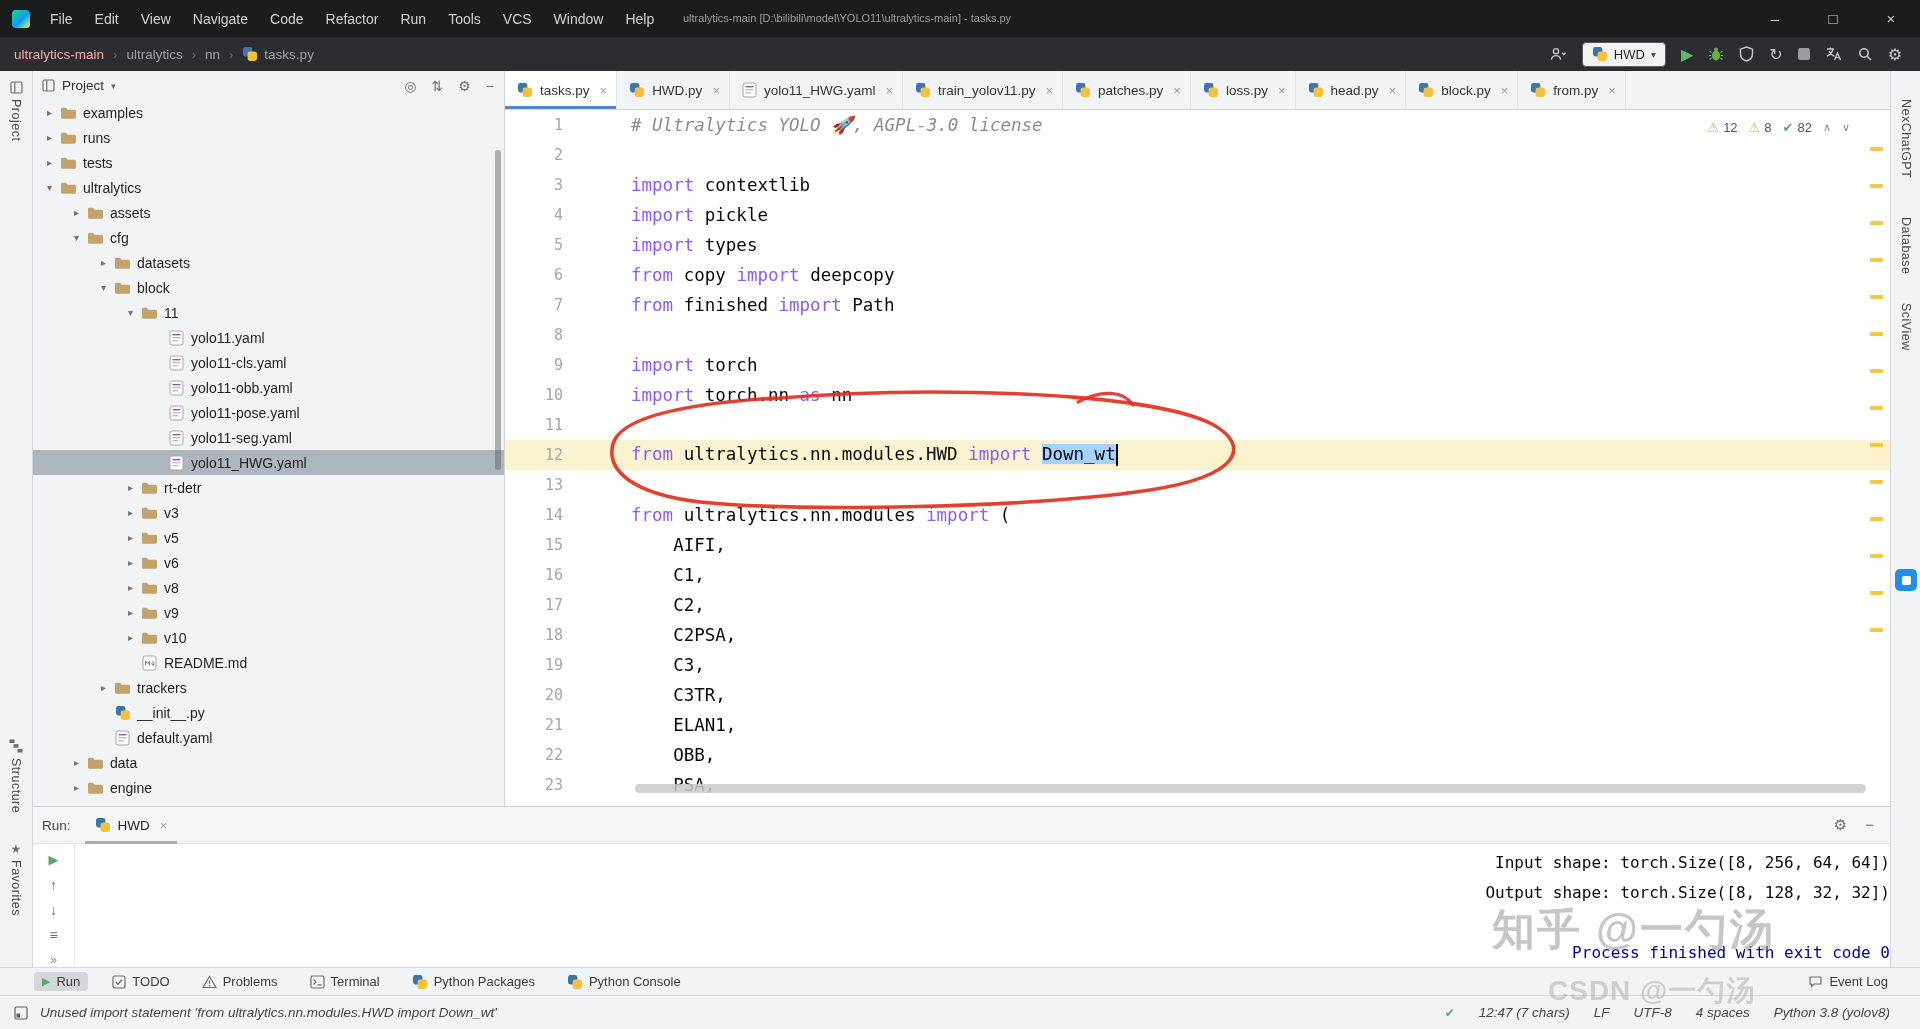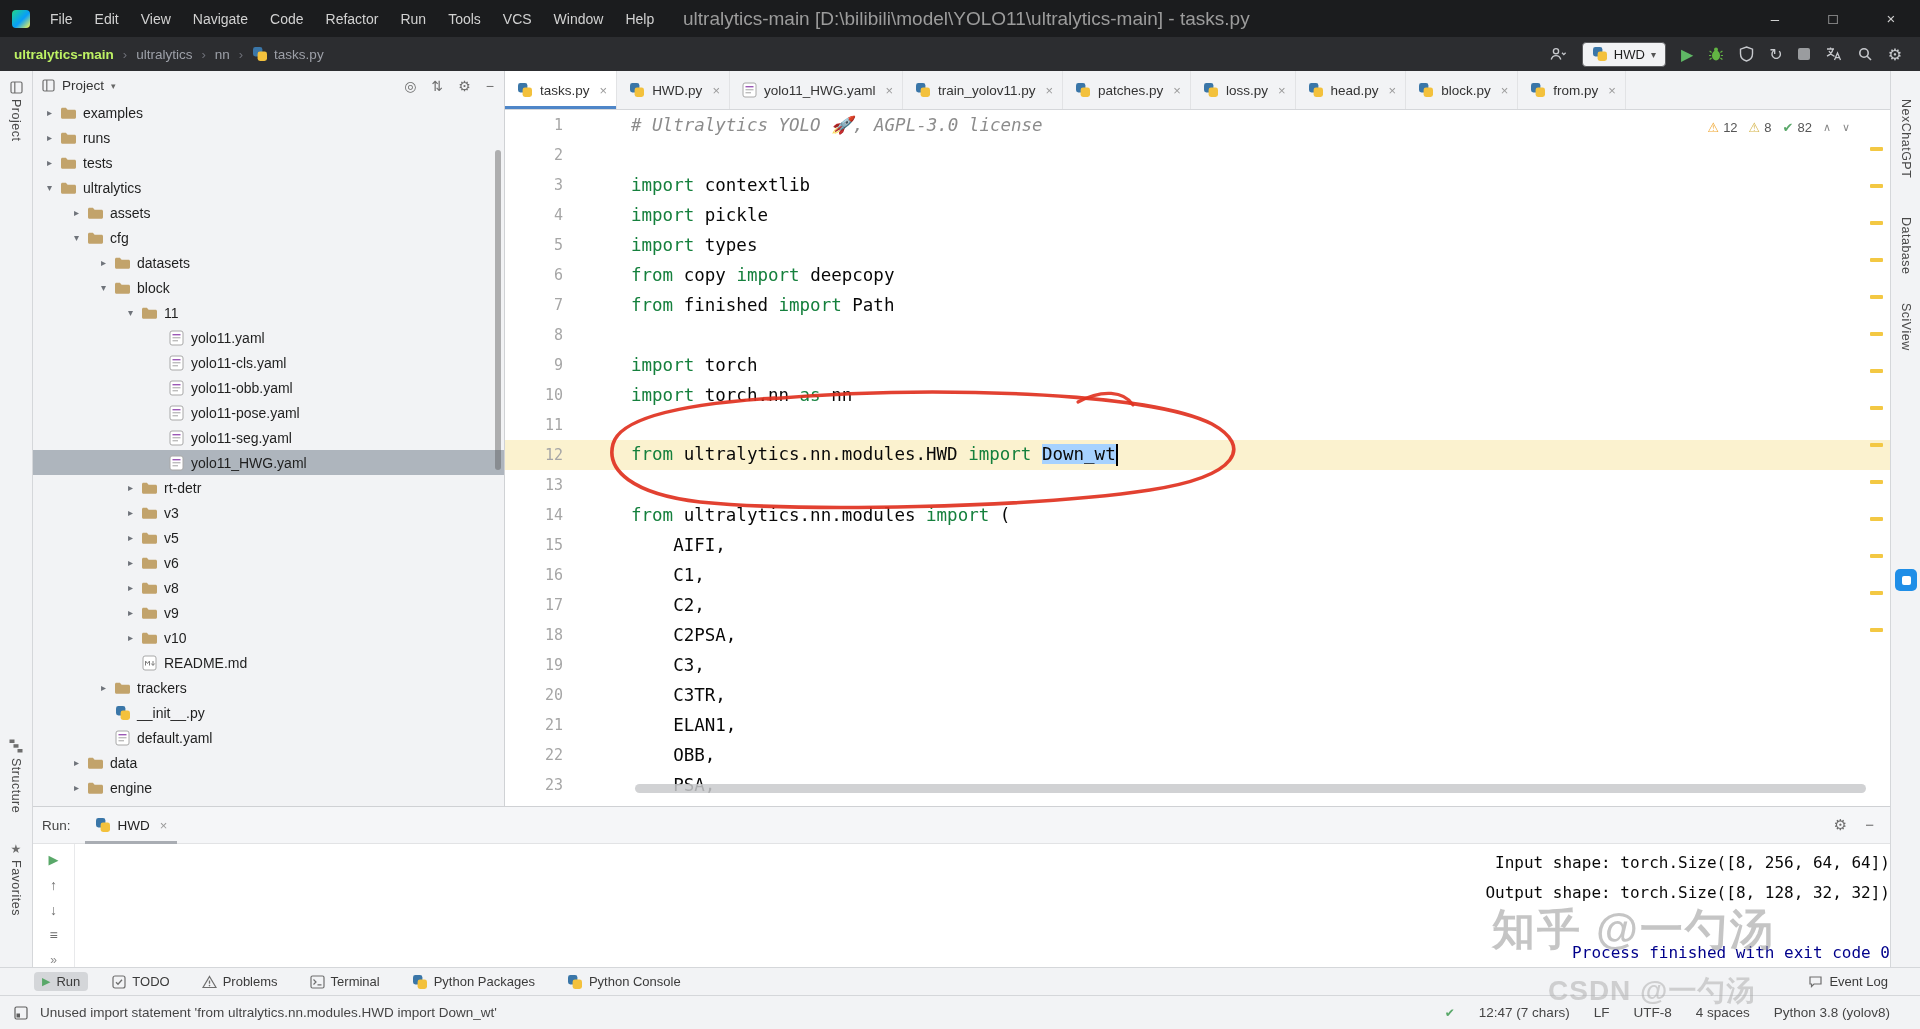--- a/index.html
+++ b/index.html
@@ -5,29 +5,29 @@
   *{margin:0;padding:0;box-sizing:border-box;}
   html,body{width:1920px;height:1029px;overflow:hidden;}
   body{font-family:"Liberation Sans","DejaVu Sans",sans-serif;background:#fff;position:relative;font-size:14px;color:#222;}
 
   
   #titlebar{position:absolute;left:0;top:0;width:1920px;height:37px;background:#1b1c1e;display:flex;align-items:center;z-index:5;}
   .app-icon{width:18px;height:18px;border-radius:4px;margin:0 10px 0 12px;flex:none;
     background:linear-gradient(135deg,#21d789 0%,#079dfa 55%,#fcf84a 100%);}
   #menubar{display:flex;gap:2px;}
   .menu-item{padding:4px 10px;font-size:14px;color:#d2d2d2;border-radius:3px;white-space:nowrap;}
-  #wintitle{position:absolute;left:683px;top:0;height:37px;line-height:37px;font-size:19px;color:#9c9c9c;white-space:nowrap;}
+  #wintitle{position:absolute;left:683px;top:0;height:37px;line-height:37px;font-size:11px;color:#9c9c9c;white-space:nowrap;}
   #wincontrols{position:absolute;right:0;top:0;height:37px;display:flex;}
   .winbtn{width:58px;height:37px;display:flex;align-items:center;justify-content:center;color:#cfcfcf;font-size:15px;}
 
   
   #navbar{position:absolute;left:0;top:37px;width:1920px;height:34px;background:#2c2d30;display:flex;align-items:center;z-index:5;}
   #breadcrumbs{display:flex;align-items:center;gap:9px;margin-left:14px;font-size:13.5px;color:#9da0a8;}
   .crumb{display:flex;align-items:center;gap:6px;white-space:nowrap;}
-  .crumb.bold span{color:#bef264;font-weight:bold;}
+  .crumb.bold span{color:#fca5a5;font-weight:normal;}
   .crumb-sep{color:#6d6f77;font-size:13px;}
   #nav-actions{margin-left:auto;display:flex;align-items:center;gap:15px;margin-right:18px;}
   .runpill{display:flex;align-items:center;gap:6px;background:#f1f2f4;border:1px solid #5a5b5e;border-radius:4px;height:25px;padding:0 9px;color:#1e1e1e;font-size:13px;}
   .runpill .dd{color:#555;font-size:10px;}
   .navicn{font-size:16px;color:#c7c9cd;display:flex;align-items:center;}
   .navicn.green{color:#5fb865;}
   .stop-sq{width:12px;height:12px;background:#9a9c9f;border-radius:2px;}
 
   
   #left-strip{position:absolute;left:0;top:71px;width:33px;height:896px;background:#f2f3f5;border-right:1px solid #d5d7da;z-index:4;}
@@ -54,21 +54,21 @@
   #tabbar{height:39px;background:#f2f3f5;border-bottom:1px solid #d5d7da;display:flex;align-items:stretch;overflow:hidden;}
   .etab{display:flex;align-items:center;gap:7px;padding:0 9px 0 12px;font-size:13.5px;color:#333;border-right:1px solid #e2e3e5;white-space:nowrap;}
   .etab.active{background:#fff;box-shadow:inset 0 -3px 0 #4e86c8;}
   .tab-close{color:#9a9a9a;font-size:13px;margin-left:3px;}
   #code-rows{position:absolute;left:0;top:39px;width:100%;}
   .code-row{height:30px;display:flex;align-items:center;font-family:"DejaVu Sans Mono","Liberation Mono",monospace;font-size:17.5px;}
   .code-row .ln{width:58px;text-align:right;color:#a6a6a6;font-size:15px;flex:none;font-family:"DejaVu Sans Mono","Liberation Mono",monospace;}
   .code-row .fold{width:68px;flex:none;}
   .code-row .src{white-space:pre;color:#080808;}
   .code-row.current{background:#fbf2cf;}
-  .tok-k{color:#15803d;}
+  .tok-k{color:#8b5cf6;}
   .tok-c{color:#8c8c8c;font-style:italic;}
   .tok-sel{background:#a6d2ff;}
   .caret{display:inline-block;width:2px;height:22px;background:#000;vertical-align:middle;}
   #inspections{position:absolute;top:47px;right:34px;display:flex;align-items:center;gap:11px;font-size:13px;color:#555;background:rgba(255,255,255,.85);padding:2px 6px;border-radius:4px;}
   .insp{display:flex;align-items:center;gap:4px;}
   .insp .w1{color:#f0a732;font-size:13px;}
   .insp .w2{color:#d5b44a;font-size:13px;}
   .insp .ok{color:#59a869;font-size:13px;}
   .insp-nav{color:#888;font-size:11px;}
   .stripe-mark{position:absolute;right:7px;width:13px;height:4px;background:#f3c843;border-radius:1px;}
@@ -92,21 +92,21 @@
   
   #bottombar{position:absolute;left:0;top:967px;width:1920px;height:28px;background:#f2f3f5;border-top:1px solid #d5d7da;display:flex;align-items:center;font-size:13px;color:#3b3b3b;z-index:5;}
   #bb-left{display:flex;align-items:center;margin-left:34px;gap:16px;}
   #bb-right{margin-left:auto;display:flex;align-items:center;gap:8px;margin-right:24px;}
   .bb-item{display:flex;align-items:center;gap:6px;padding:2px 8px;border-radius:4px;white-space:nowrap;}
   .bb-item.active{background:#d4d6d9;}
   .bb-item .icn{display:flex;align-items:center;}
   [data-name="run-icon"]{color:#59a869;font-size:11px;}
 
   
-  #statusbar{position:absolute;left:0;top:995px;width:1920px;height:34px;background:#f2f3f5;border-top:1px solid #d5d7da;display:flex;align-items:center;font-size:13.5px;color:#454545;z-index:5;}
+  #statusbar{position:absolute;left:0;top:995px;width:1920px;height:34px;background:#f2f3f5;border-top:1px solid #d5d7da;display:flex;align-items:center;font-size:13.5px;color:#454545;z-index:5;font-style:italic;}
   #status-msg{margin-left:14px;display:flex;align-items:center;gap:12px;}
   #status-right{margin-left:auto;display:flex;gap:24px;margin-right:30px;align-items:center;}
   .sb-item{white-space:nowrap;}
   .green-check{color:#59a869;font-size:12px;}
 
   
   #annotation{position:absolute;left:0;top:0;width:1920px;height:1029px;pointer-events:none;z-index:40;}
   .watermark{position:absolute;z-index:45;pointer-events:none;font-weight:bold;white-space:nowrap;}
   #wm-zhihu{left:1492px;top:901px;font-size:43px;color:rgba(150,150,150,.55);letter-spacing:2px;}
   #wm-csdn{left:1548px;top:972px;font-size:28px;color:rgba(170,170,170,.5);letter-spacing:1px;}

